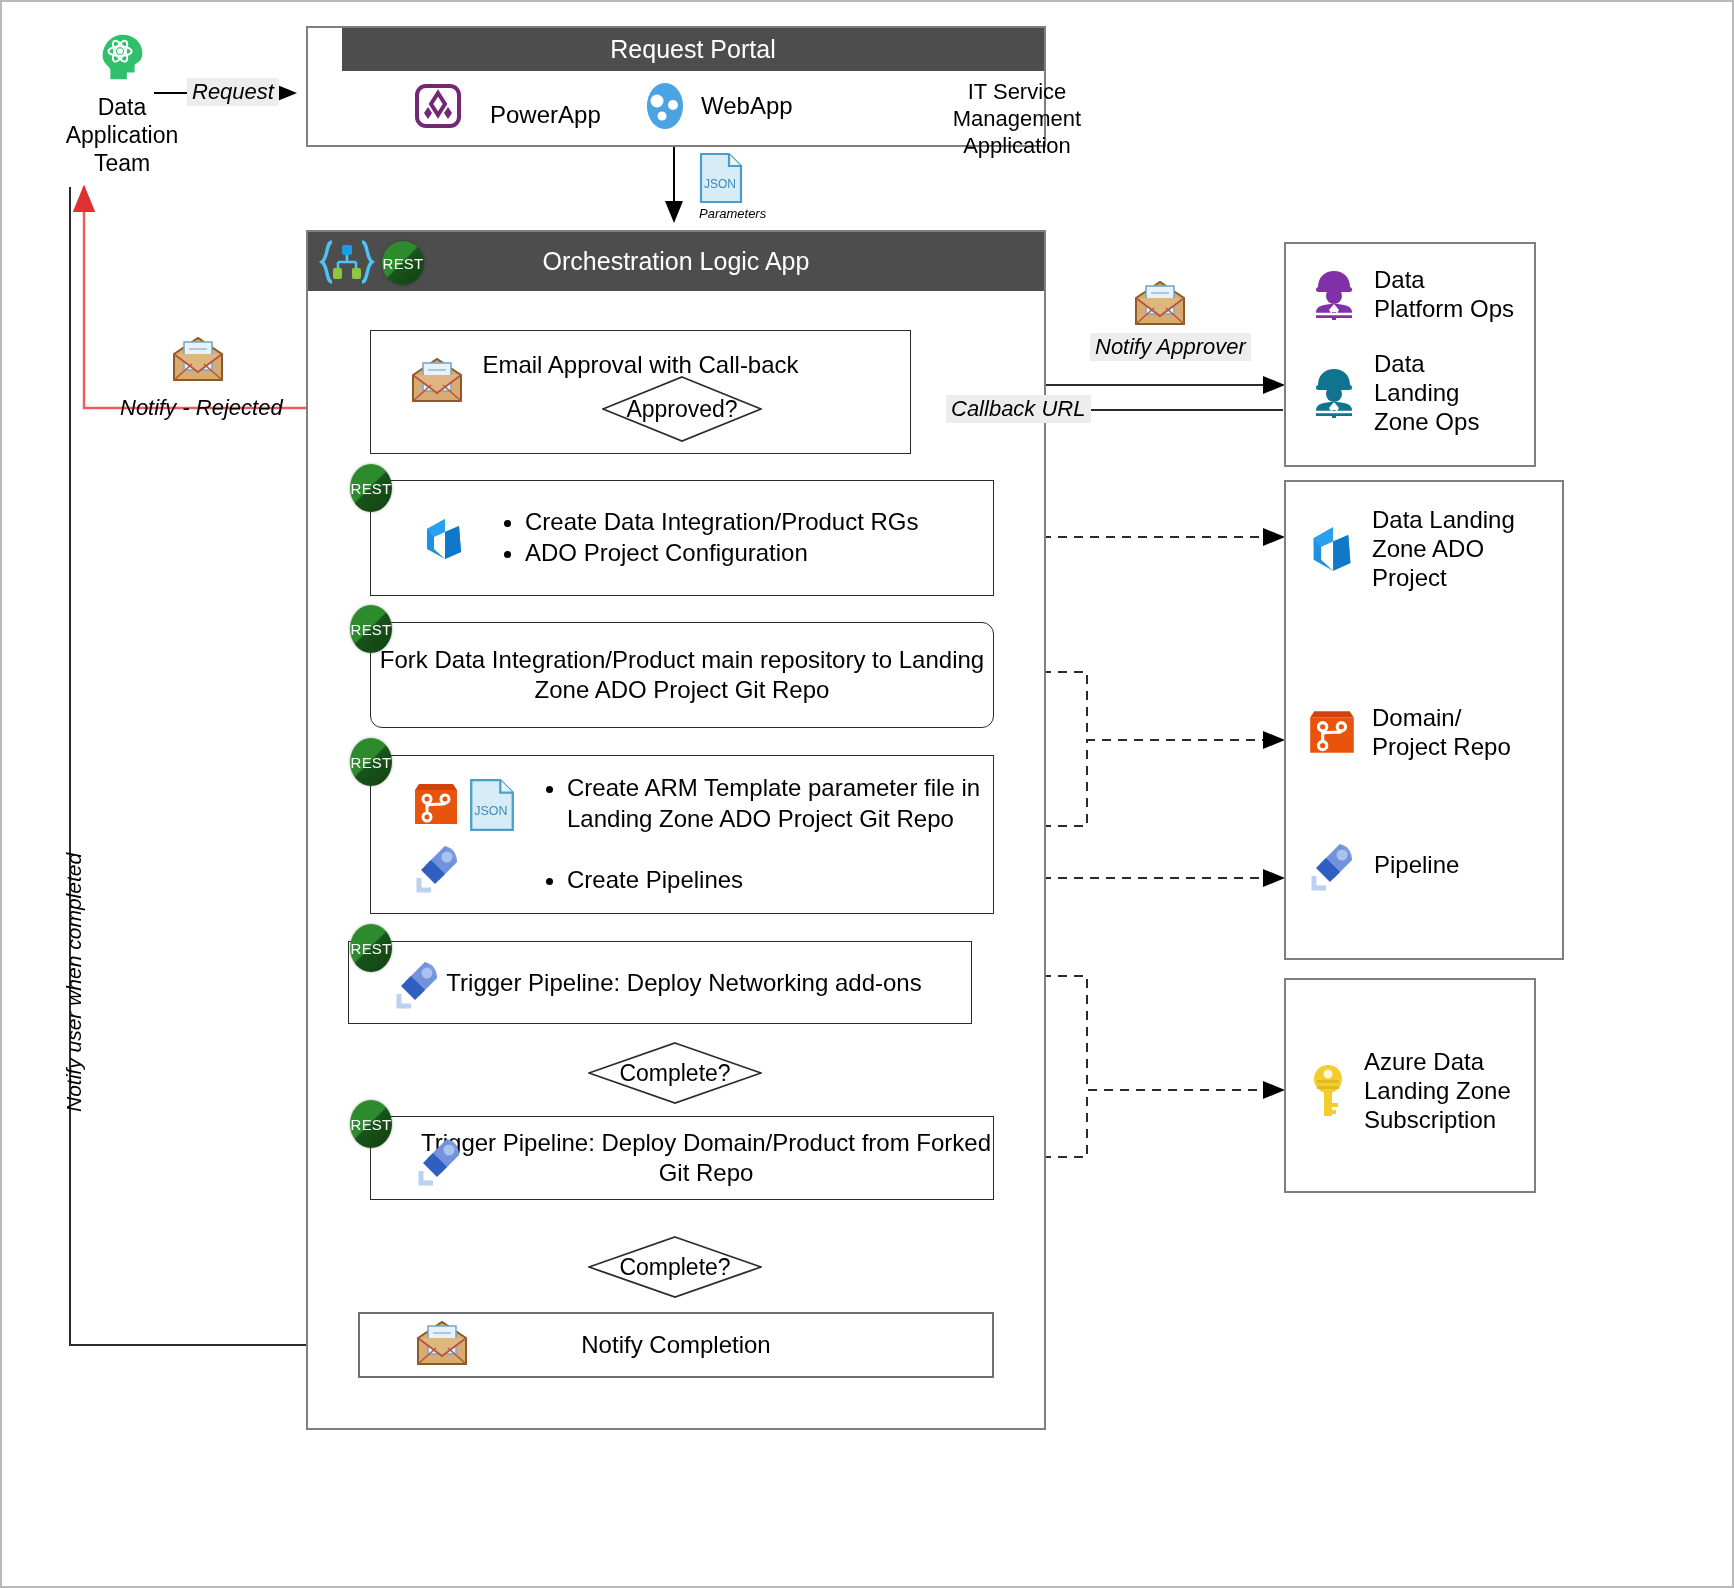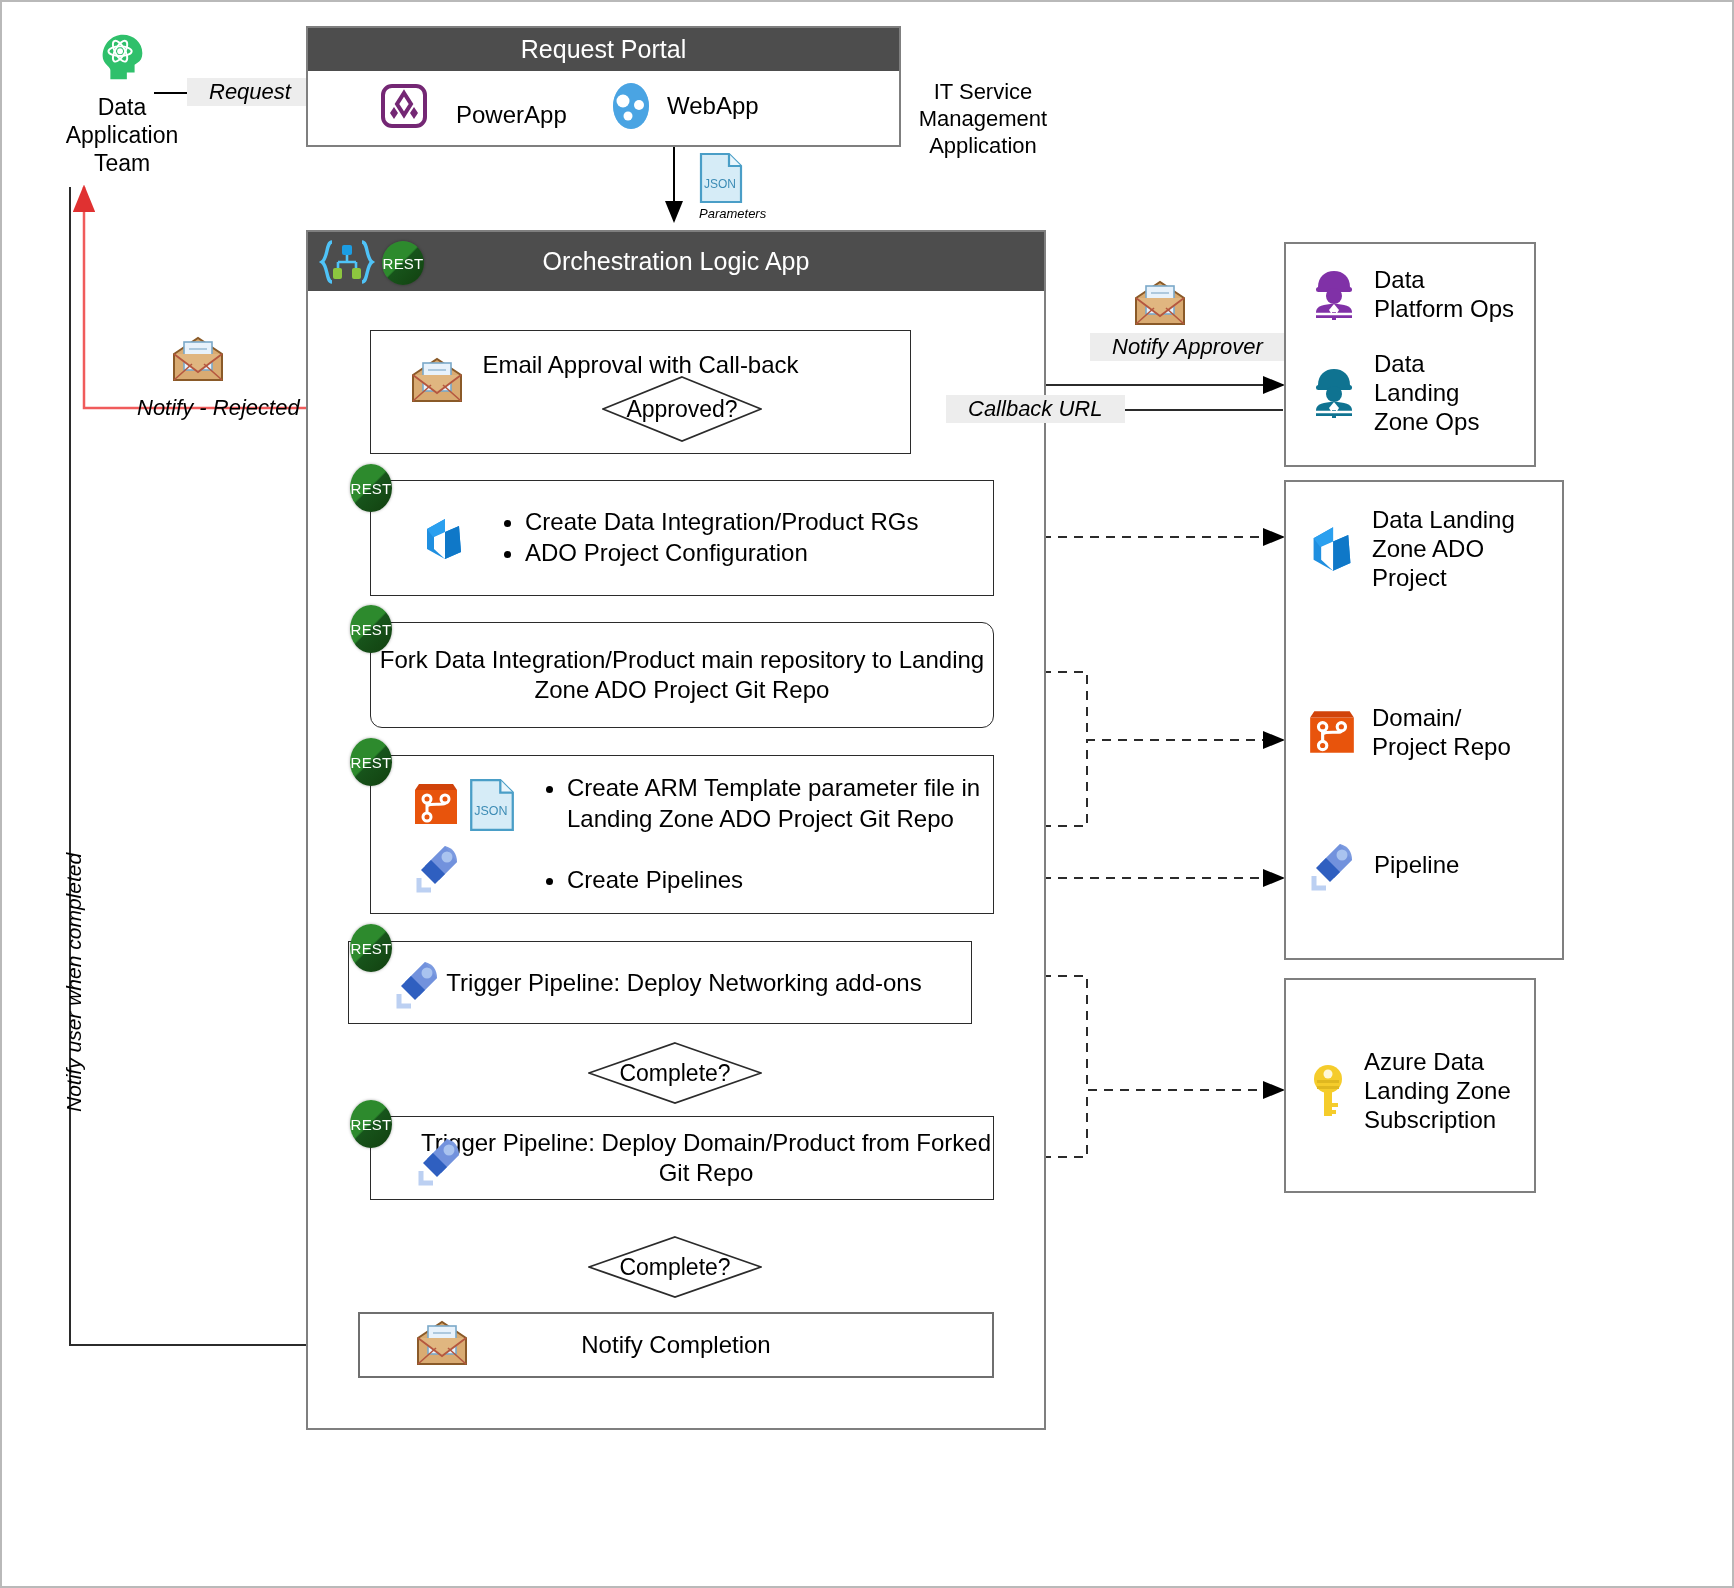--- a/index.html
+++ b/index.html
@@ -54,21 +54,21 @@
     padding-left:26px;
   }
   .bullets li { margin:0; }
 
   
   .edge-label {
     position:absolute;
     background:#ededed;
     font-style:italic;
     font-size:22px;
-    padding:1px 22px;
+    padding:1px 5px;
     white-space:nowrap;
   }
   .plain-label {
     position:absolute;
     font-size:23px;
     line-height:1.22;
     text-align:center;
     white-space:pre-line;
   }
   .vert-label {
@@ -199,21 +199,21 @@
         <circle cx="30" cy="25" r="3" fill="#fff"></circle>
       </svg>
     </div>
     <div class="plain-label" style="position:static; margin-top:4px;">Data
 Application
 Team</div>
   </div>
 
   <div class="edge-label" style="left:185px; top:76px;">Request</div>
 
-  <div class="panel" style="left:304px; top:24px; width:595px; height:121px;">
+  <div class="panel" style="left:304px; top:24px; width:740px; height:121px;padding-left:34px;">
     <div class="panel-header" style="height:43px;">
       <span>Request Portal</span>
     </div>
     <div style="position:relative; height:74px; display:flex; align-items:center;">
 
       <div class="abs" style="left:72px; top:12px; display:flex; align-items:flex-end; gap:28px;">
         <span>
           <svg width="48" height="46" viewBox="0 0 48 46" class="icon">
             <rect x="3" y="3" width="42" height="40" rx="9" fill="none" stroke="#742774" stroke-width="4"></rect>
             <path d="M24 10 L31 21 L24 32 L17 21 Z" fill="#fff" stroke="#742774" stroke-width="4"></path>

